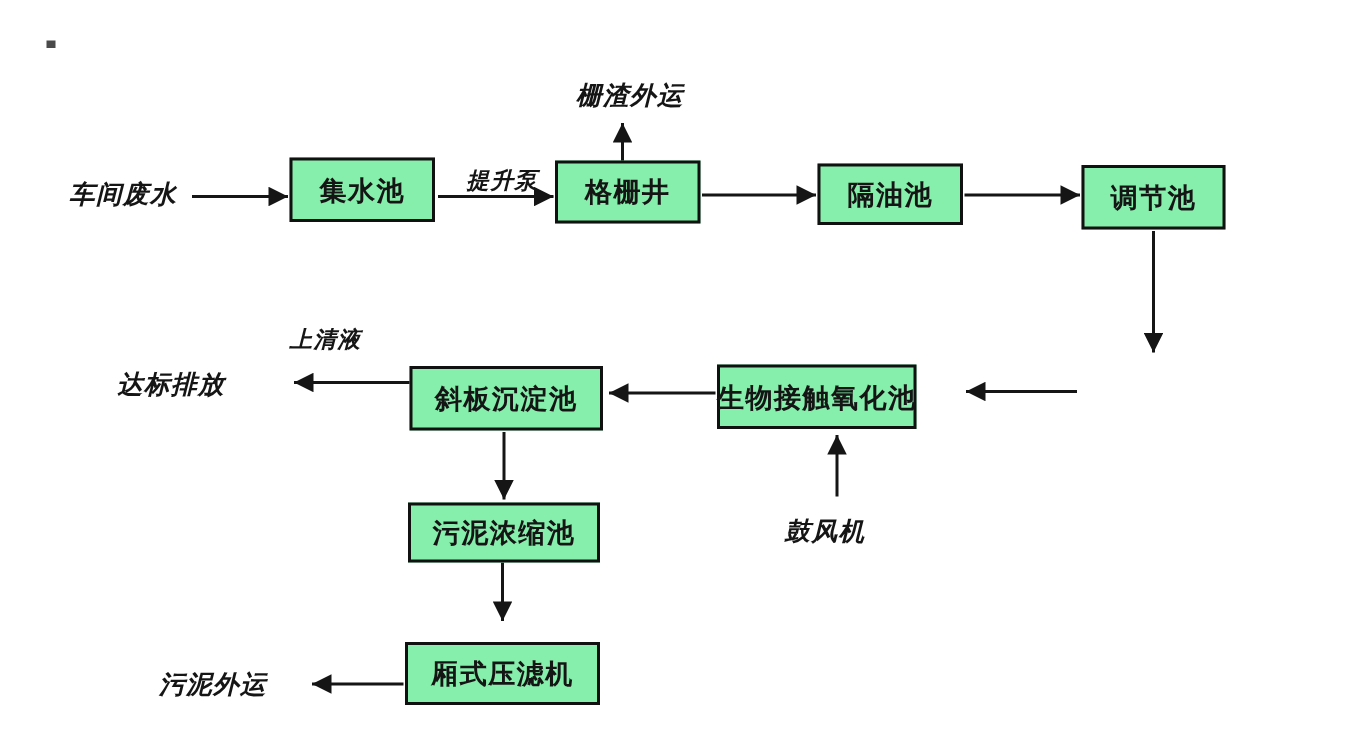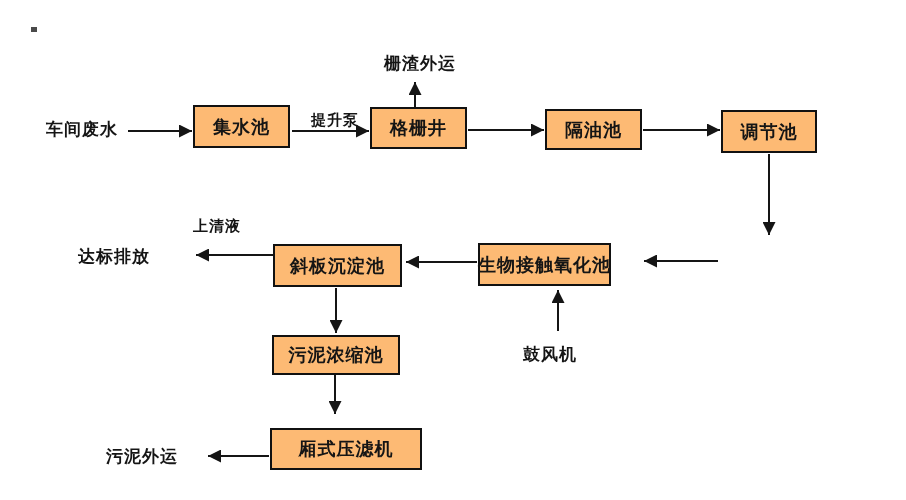--- a/index.html
+++ b/index.html
@@ -24,35 +24,36 @@
     height: 500px;
   }
   .arrow-layer line {
     stroke: #151515;
     stroke-width: 2;
   }
   .node {
     position: absolute;
     box-sizing: border-box;
     border: 2px solid #111111;
-    background: #fdba74;
+    background: #86efac;
     display: flex;
     align-items: center;
     justify-content: center;
     font-size: 18px;
     font-weight: bold;
     letter-spacing: 1px;
     white-space: nowrap;
   }
   .flabel {
     position: absolute;
     font-size: 17px;
     font-weight: bold;
     letter-spacing: 1px;
     white-space: nowrap;
+    font-style: italic;
   }
   .flabel.small {
     font-size: 15px;
   }
   .speck {
     position: absolute;
     left: 31px;
     top: 27px;
     width: 6px;
     height: 5px;
@@ -85,21 +86,21 @@
     <line x1="269" y1="456" x2="208" y2="456" marker-end="url(#ah)"></line>
   </svg>
 
   <div class="node" style="left:193px; top:105px; width:97px; height:43px;">集水池</div>
   <div class="node" style="left:370px; top:107px; width:97px; height:42px;">格栅井</div>
   <div class="node" style="left:545px; top:109px; width:97px; height:41px;">隔油池</div>
   <div class="node" style="left:721px; top:110px; width:96px; height:43px;">调节池</div>
   <div class="node" style="left:478px; top:243px; width:133px; height:43px;">生物接触氧化池</div>
   <div class="node" style="left:273px; top:244px; width:129px; height:43px;font-family:Liberation Serif, serif;">斜板沉淀池</div>
   <div class="node" style="left:272px; top:335px; width:128px; height:40px;">污泥浓缩池</div>
-  <div class="node" style="left:270px; top:428px; width:152px; height:42px;">厢式压滤机</div>
+  <div class="node" style="left:270px; top:428px; width:130px; height:42px;">厢式压滤机</div>
 
   <div class="flabel" style="left:46px; top:118px;">车间废水</div>
   <div class="flabel small" style="left:295px; top:111px;margin-left:16px;">提升泵</div>
   <div class="flabel" style="left:384px; top:52px;">栅渣外运</div>
   <div class="flabel small" style="left:193px; top:217px;">上清液</div>
   <div class="flabel" style="left:78px; top:245px;text-align:center;">达标排放</div>
   <div class="flabel" style="left:523px; top:343px;">鼓风机</div>
   <div class="flabel" style="left:106px; top:445px;">污泥外运</div>
 
   <div class="speck"></div>

